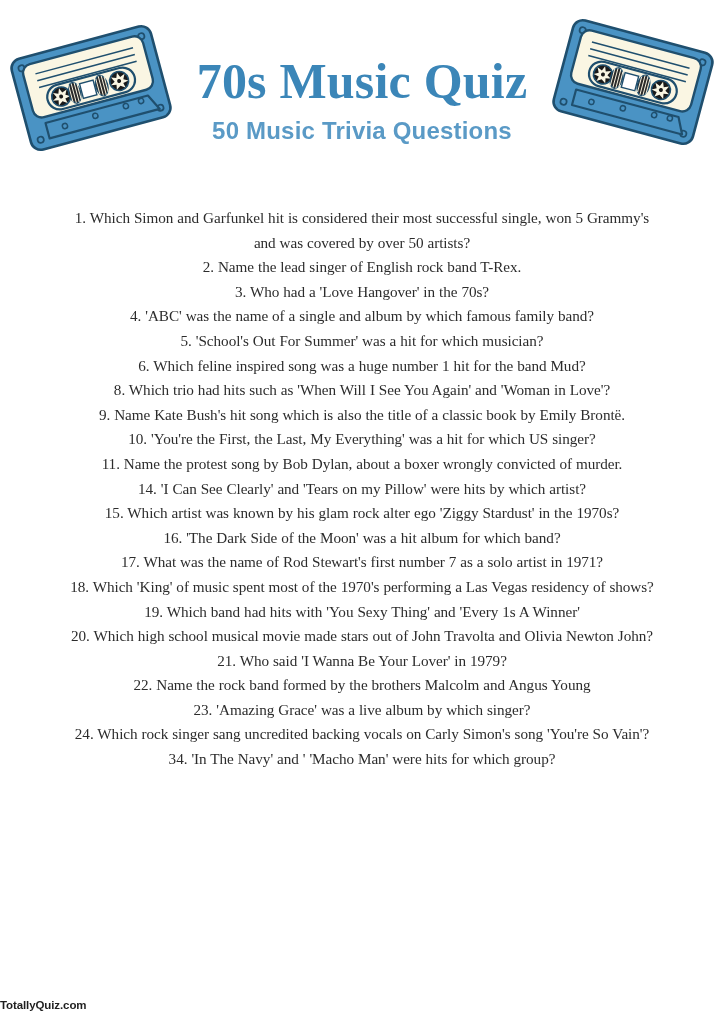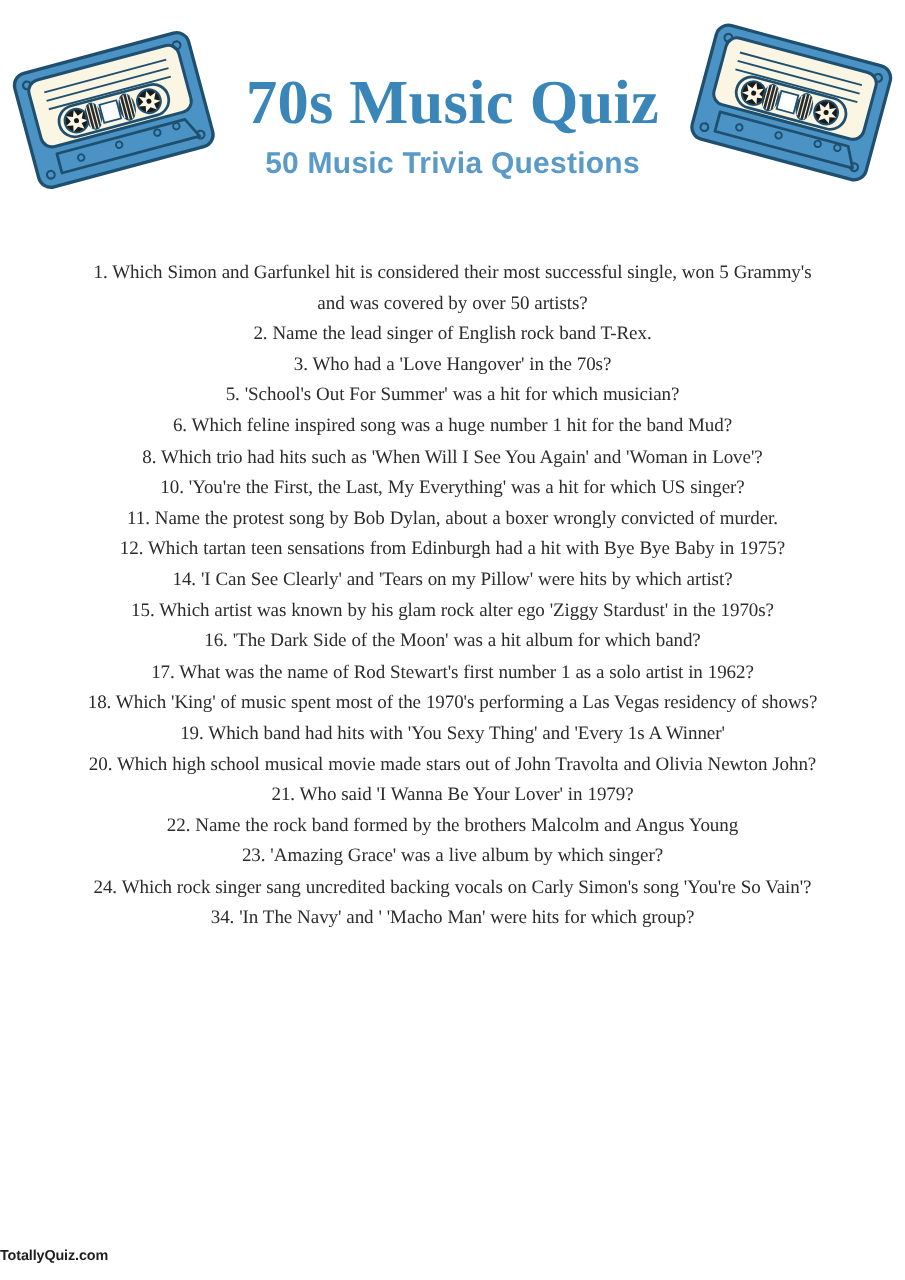--- a/index.html
+++ b/index.html
@@ -216,30 +216,31 @@
     <div class="title-block">
       <h1 class="quiz-title">70s Music Quiz</h1>
       <h2 class="quiz-subtitle">50 Music Trivia Questions</h2>
     </div>
   </div>
 
   <div class="questions">
     <p class="question">1. Which Simon and Garfunkel hit is considered their most successful single, won 5 Grammy's and was covered by over 50 artists?</p>
     <p class="question">2. Name the lead singer of English rock band T-Rex.</p>
     <p class="question">3. Who had a 'Love Hangover' in the 70s?</p>
+    <p class="question">4. 'ABC' was the name of a single and album by which famous family band?</p>
     <p class="question">5. 'School's Out For Summer' was a hit for which musician?</p>
     <p class="question">6. Which feline inspired song was a huge number 1 hit for the band Mud?</p>
     <p class="question">8. Which trio had hits such as 'When Will I See You Again' and 'Woman in Love'?</p>
+    <p class="question">9. Name Kate Bush's hit song which is also the title of a classic book by Emily Brontë.</p>
     <p class="question">10. 'You're the First, the Last, My Everything' was a hit for which US singer?</p>
     <p class="question">11. Name the protest song by Bob Dylan, about a boxer wrongly convicted of murder.</p>
-    <p class="question">12. Which tartan teen sensations from Edinburgh had a hit with Bye Bye Baby in 1975?</p>
     <p class="question">14. 'I Can See Clearly' and 'Tears on my Pillow' were hits by which artist?</p>
     <p class="question">15. Which artist was known by his glam rock alter ego 'Ziggy Stardust' in the 1970s?</p>
     <p class="question">16. 'The Dark Side of the Moon' was a hit album for which band?</p>
-    <p class="question">17. What was the name of Rod Stewart's first number 1 as a solo artist in 1962?</p>
+    <p class="question">17. What was the name of Rod Stewart's first number 7 as a solo artist in 1971?</p>
     <p class="question">18. Which 'King' of music spent most of the 1970's performing a Las Vegas residency of shows?</p>
     <p class="question">19. Which band had hits with 'You Sexy Thing' and 'Every 1s A Winner'</p>
     <p class="question">20. Which high school musical movie made stars out of John Travolta and Olivia Newton John?</p>
     <p class="question">21. Who said 'I Wanna Be Your Lover' in 1979?</p>
     <p class="question">22. Name the rock band formed by the brothers Malcolm and Angus Young</p>
     <p class="question">23. 'Amazing Grace' was a live album by which singer?</p>
     <p class="question">24. Which rock singer sang uncredited backing vocals on Carly Simon's song 'You're So Vain'?</p>
     <p class="question">34. 'In The Navy' and ' 'Macho Man' were hits for which group?</p>
   </div>
 

